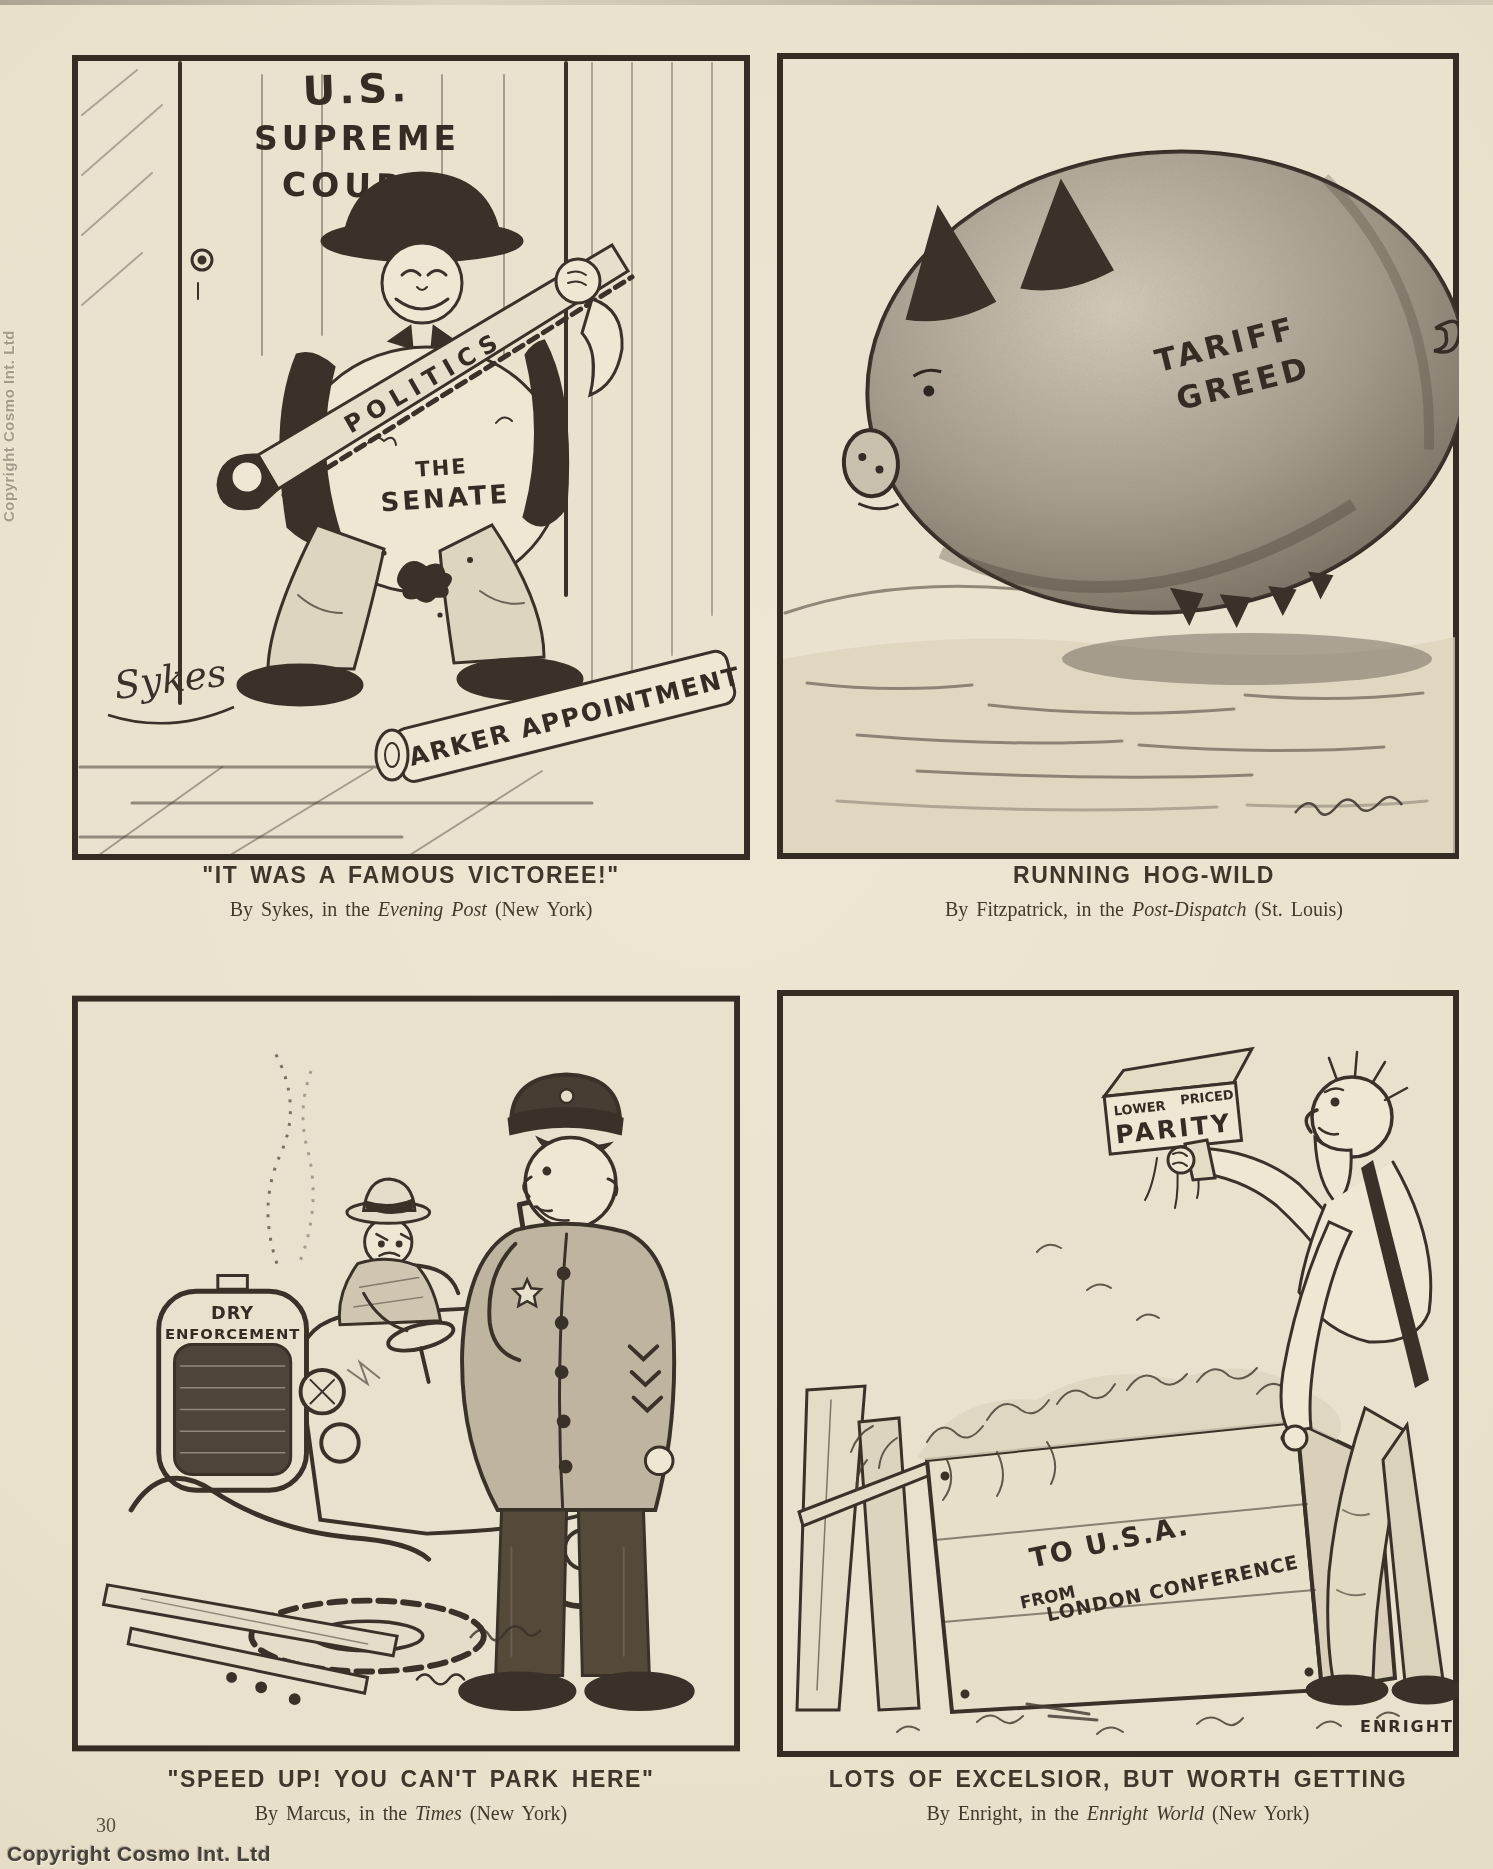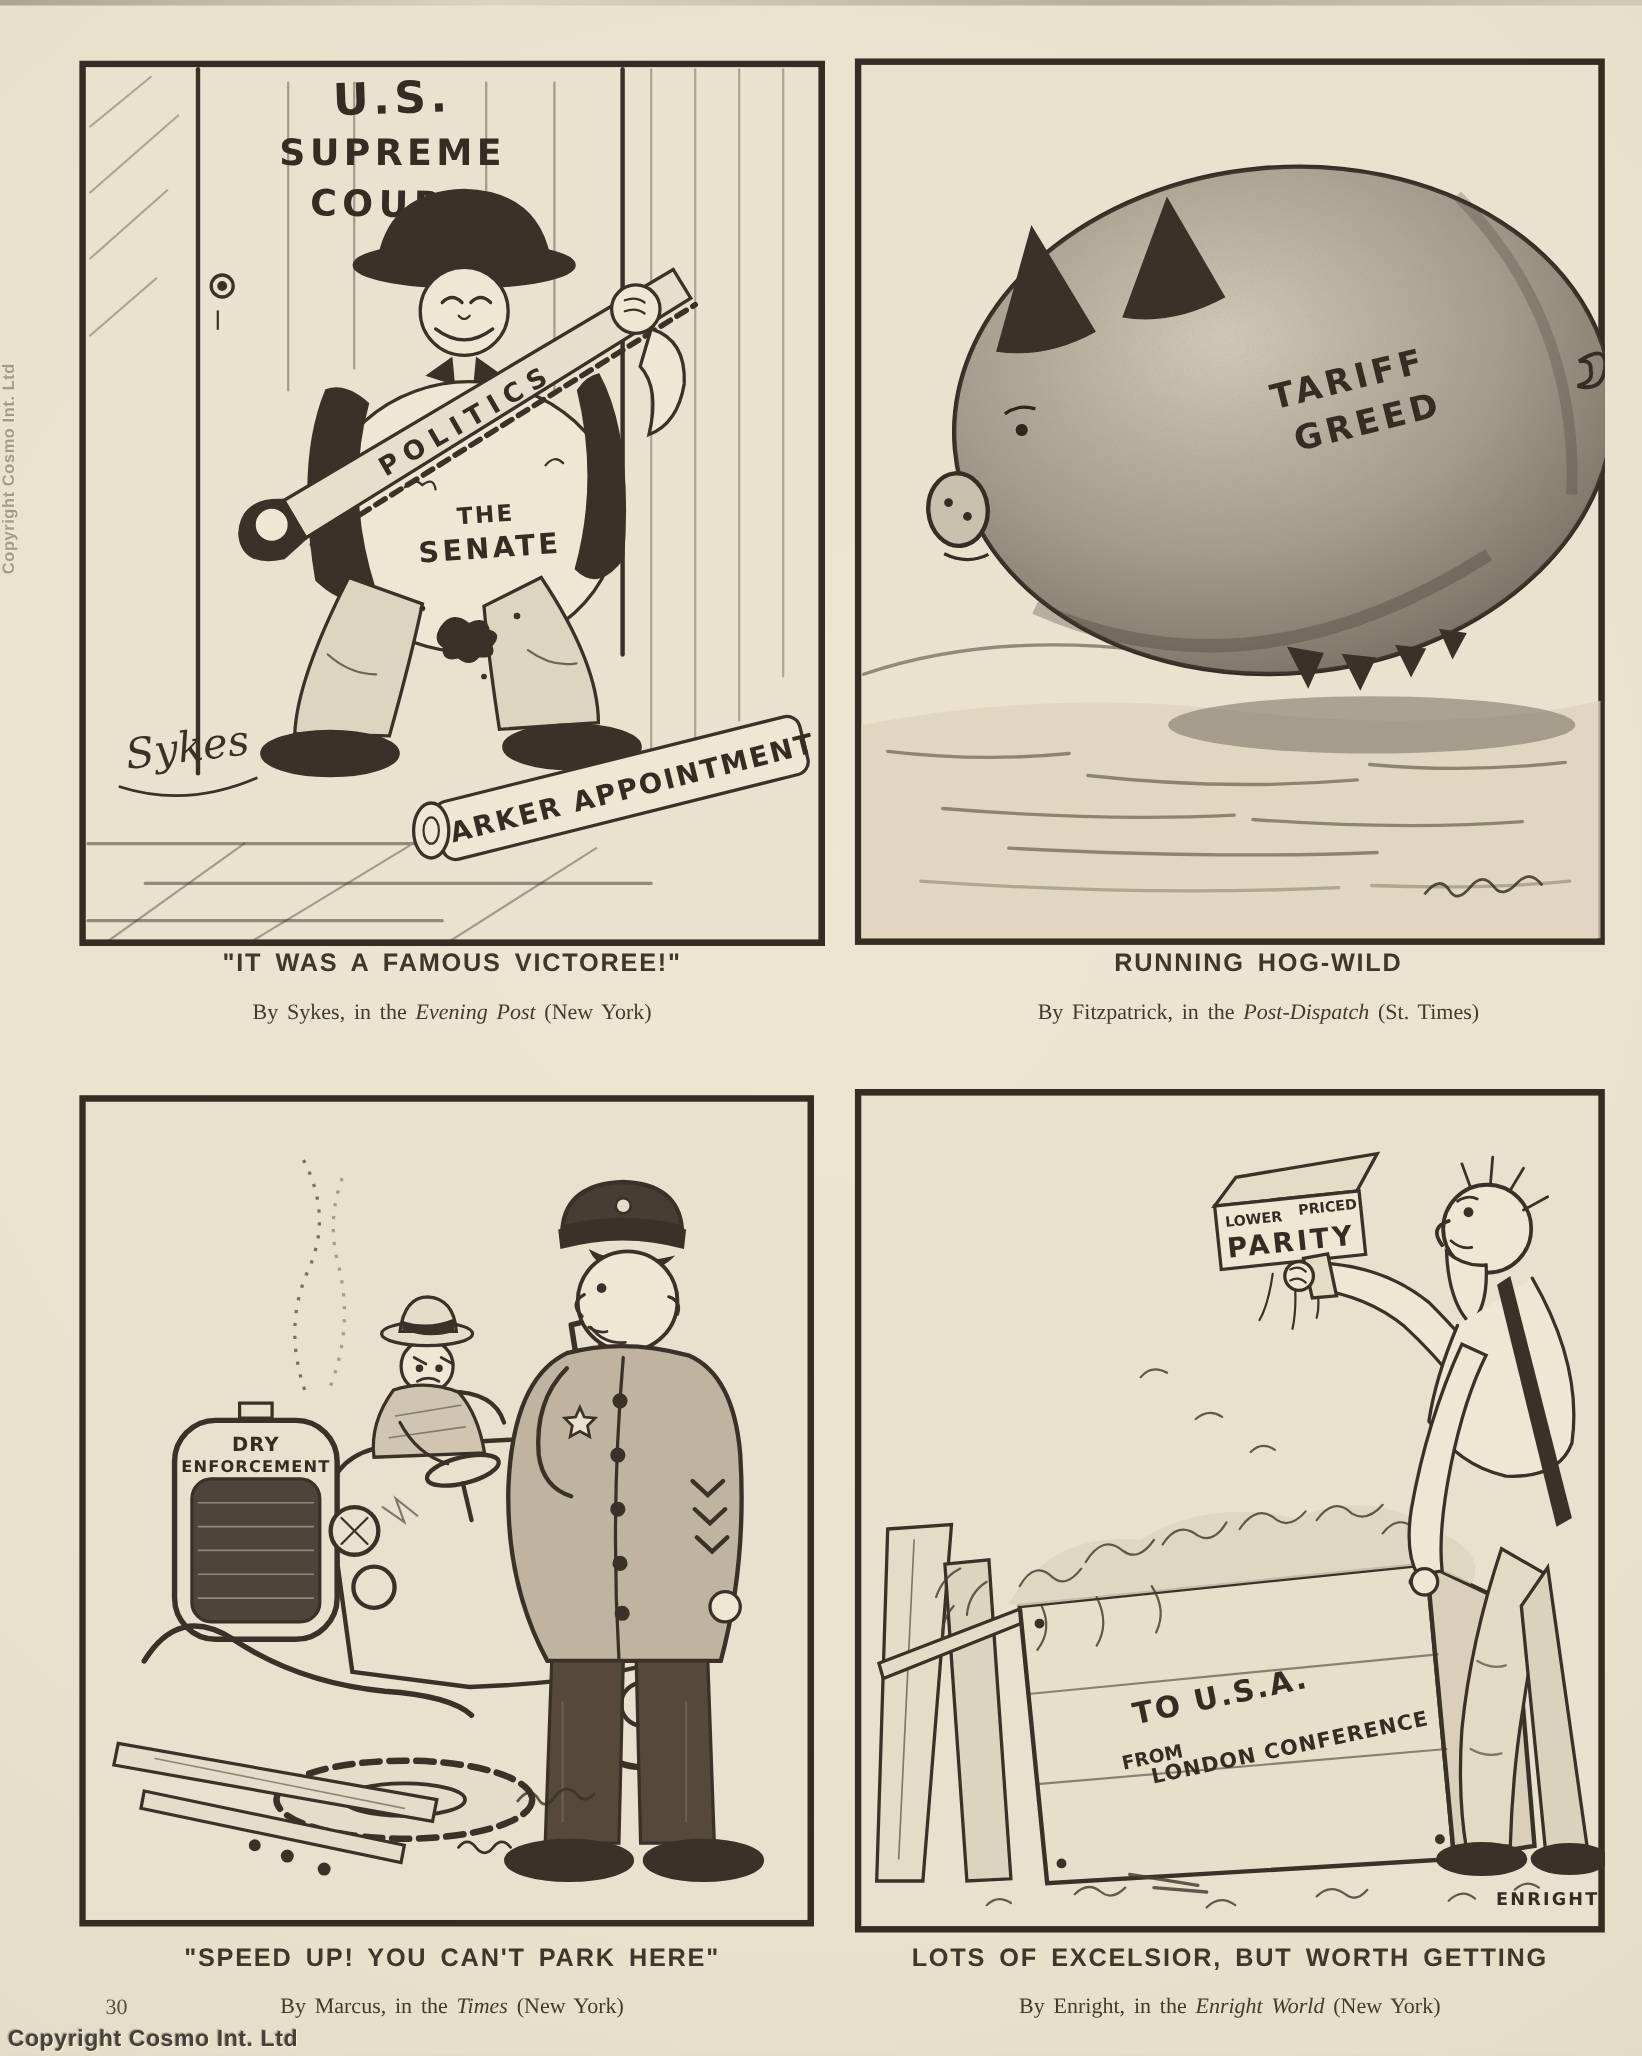--- a/index.html
+++ b/index.html
@@ -10,21 +10,21 @@
   }
   .page::before{content:'';position:absolute;top:0;left:0;right:0;height:5px;
     background:linear-gradient(90deg, rgba(60,52,40,.35), rgba(60,52,40,.08) 30%, rgba(60,52,40,.3) 70%, rgba(60,52,40,.12));}
   .panel{position:absolute;}
   .panel svg{display:block;width:100%;height:100%;}
   .caption{position:absolute;text-align:center;}
   .cap-title{
     font-family:"Liberation Sans", sans-serif;font-weight:700;font-size:23px;
     letter-spacing:1.6px;word-spacing:4px;color:#40372c;
   }
-  .cap-credit{font-family:"Liberation Serif", serif;font-size:20px;margin-top:20px;color:#43392d;word-spacing:3px;}
+  .cap-credit{font-family:"Liberation Serif", serif;font-size:20px;margin-top:9px;color:#43392d;word-spacing:3px;}
   .cap-credit .src{font-style:italic;}
   .page-number{position:absolute;left:96px;top:1814px;font-size:20px;color:#574f3e;}
   .wm-bottom{
     position:absolute;left:7px;top:1842px;
     font-family:"Liberation Sans", sans-serif;font-weight:700;font-size:21px;letter-spacing:.5px;
     color:#45403a;text-shadow:1px 1px 0 rgba(250,245,228,.75), -1px -1px 1px rgba(35,30,24,.3);
   }
   .wm-side{
     position:absolute;left:0px;top:330px;
     writing-mode:vertical-rl;transform:rotate(180deg);
@@ -173,21 +173,21 @@
       <span>By Sykes, in the</span>
       <span class="src">Evening Post</span>
       <span>(New York)</span>
     </div>
   </div>
   <div class="caption" style="left:803px;top:862px;width:682px">
     <div class="cap-title">RUNNING HOG-WILD</div>
     <div class="cap-credit">
       <span>By Fitzpatrick, in the</span>
       <span class="src">Post-Dispatch</span>
-      <span>(St. Times)</span>
+      <span>(St. Louis)</span>
     </div>
   </div>
 
   <div class="panel" style="left:72px;top:990px;width:668px;height:767px">
     <svg viewBox="0 0 678 767">
       <rect x="3" y="3" width="672" height="761" fill="#e9e1ce" stroke="#352d24" stroke-width="6"></rect>
       <g stroke="#4a4036" stroke-width="3" fill="none" stroke-dasharray="3 9" opacity=".7">
         <path d="M208,272 Q188,212 212,160 Q234,110 206,58"></path>
         <path d="M232,268 Q254,210 238,152 Q228,110 246,68" opacity=".6"></path>
       </g>

